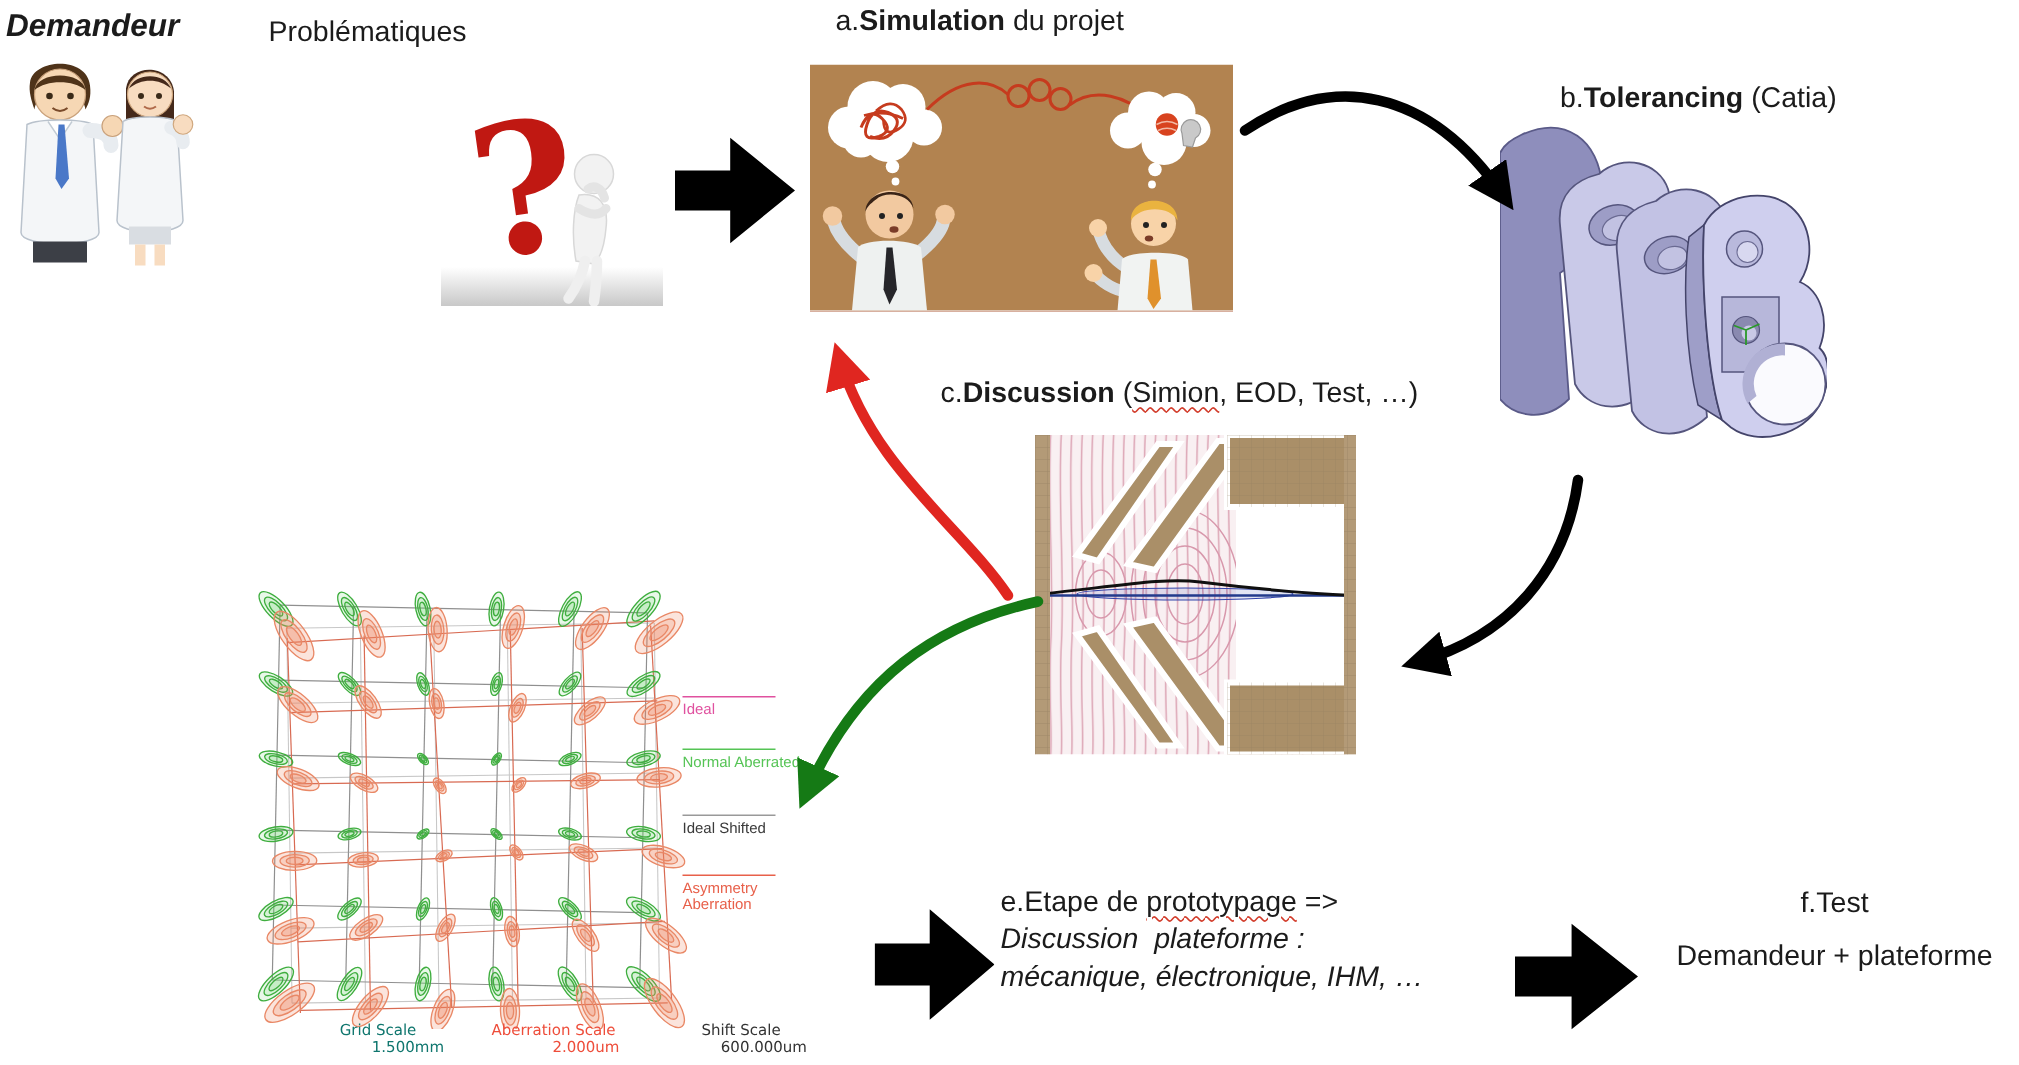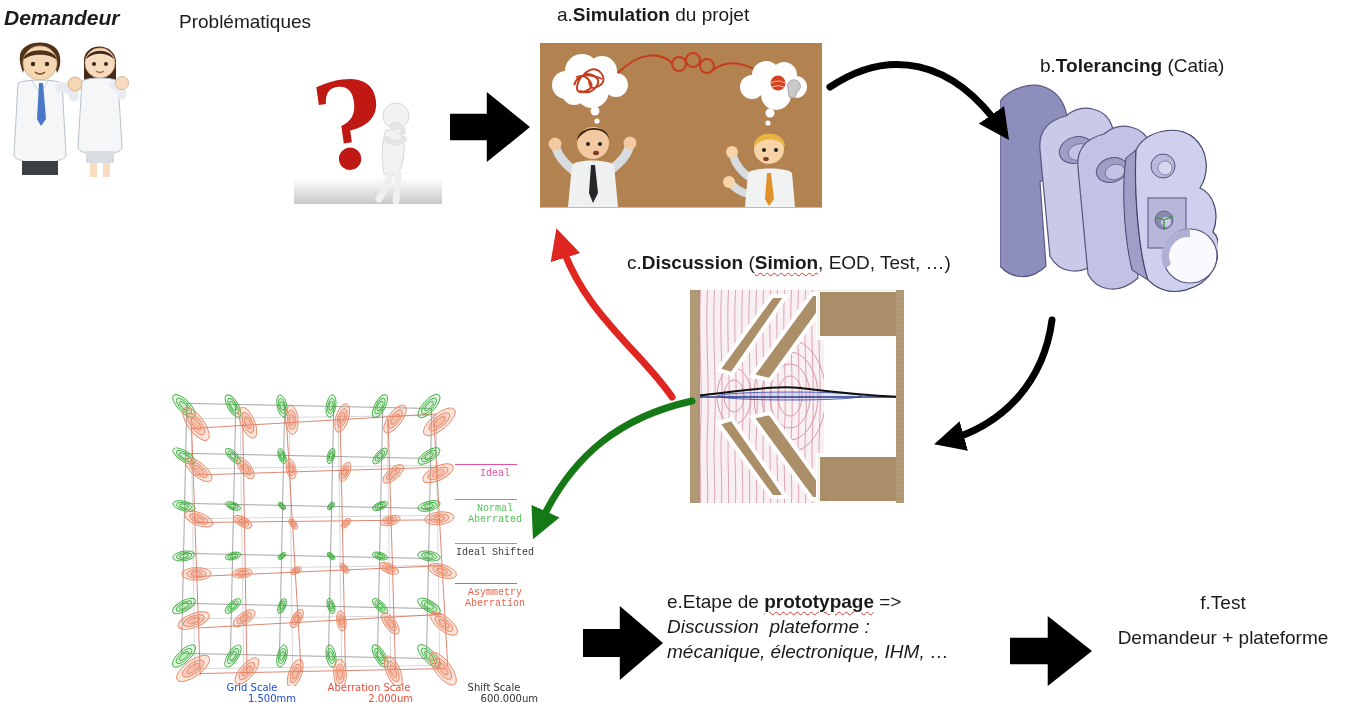--- a/index.html
+++ b/index.html
@@ -2,38 +2,38 @@
 <html><head>
 <meta charset="utf-8">
 <style>
   html,body{margin:0;padding:0;background:#fff;}
   #canvas{position:relative;width:1346px;height:710px;background:#fff;overflow:hidden;
           font-family:"Liberation Sans",sans-serif;color:#1b1b1b;border-radius:26px;}
   .abs{position:absolute;}
   .title{font-size:19px;white-space:nowrap;color:#1b1b1b;}
   .title b{font-weight:bold;}
   .sp{text-decoration-line:underline;text-decoration-style:wavy;text-decoration-color:#d23b2a;
-      text-decoration-thickness:1px;text-underline-offset:3px;font-weight:bold;}
+      text-decoration-thickness:1px;text-underline-offset:3px;}
   #demandeur-label{font-size:21px;font-weight:bold;font-style:italic;}
   #problematiques-label{font-size:19px;}
   .blockarrow{background:#000;
       clip-path:polygon(0 33%,46% 33%,46% 5%,100% 50%,46% 95%,46% 67%,0 67%);}
   .e-line{font-size:19px;line-height:25px;white-space:pre-wrap;}
   .e-italic{font-style:italic;}
   .e-underline{text-decoration:underline;text-underline-offset:2px;}
   #f-block{font-size:19px;text-align:center;width:246px;}
   #f-line1{margin-bottom:13px;}
   #arrow-overlay{position:absolute;left:0;top:0;width:1346px;height:710px;pointer-events:none;}
   
   #opt-chart{left:150px;top:386px;width:405px;height:324px;}
   #spot-svg{position:absolute;left:0;top:0;}
   #legend{position:absolute;left:305px;top:0;width:90px;height:260px;}
   .legend-item{position:absolute;width:80px;}
   .legend-rule{height:1px;margin-bottom:3px;width:62px;}
-  .legend-label{font-size:10px;line-height:11px;font-family:Liberation Mono, monospace;text-align:center;}
+  .legend-label{font-size:10px;line-height:11px;font-family:Liberation Sans, sans-serif;}
   #scales{position:absolute;left:0;top:296px;width:405px;height:26px;}
   .scale-item{position:absolute;font-family:"DejaVu Sans",sans-serif;}
   .scale-name{font-size:10px;line-height:11px;text-align:center;width:88px;}
   .scale-vals{display:flex;justify-content:flex-end;width:88px;font-size:10px;line-height:11px;}
   .illus{display:block;}
   #discussion-img svg{border-bottom:1px solid #d8b0a0;}
 </style>
 </head>
 <body>
 
@@ -680,21 +680,21 @@
         <div class="legend-item" style="top: 157px;">
           <div class="legend-rule" style="background: rgb(153, 153, 153);"></div>
           <div class="legend-label" style="color: rgb(58, 58, 58);">Ideal Shifted</div>
         </div>
         <div class="legend-item" style="top: 197px;">
           <div class="legend-rule" style="background: rgb(232, 96, 74);"></div>
           <div class="legend-label" style="color: rgb(232, 96, 74);">Asymmetry Aberration</div>
         </div>
       </div>
     <div id="scales">
-        <div class="scale-item" style="left: 58px; color: #1d4ed8;">
+        <div class="scale-item" style="left: 58px; color: #0f766e;">
           <div class="scale-name">Grid Scale</div>
           <div class="scale-vals">
             <span>1.500</span>
             <span>mm</span>
           </div>
         </div>
         <div class="scale-item" style="left: 175px; color: rgb(238, 77, 58);">
           <div class="scale-name">Aberration Scale</div>
           <div class="scale-vals">
             <span>2.000</span>

